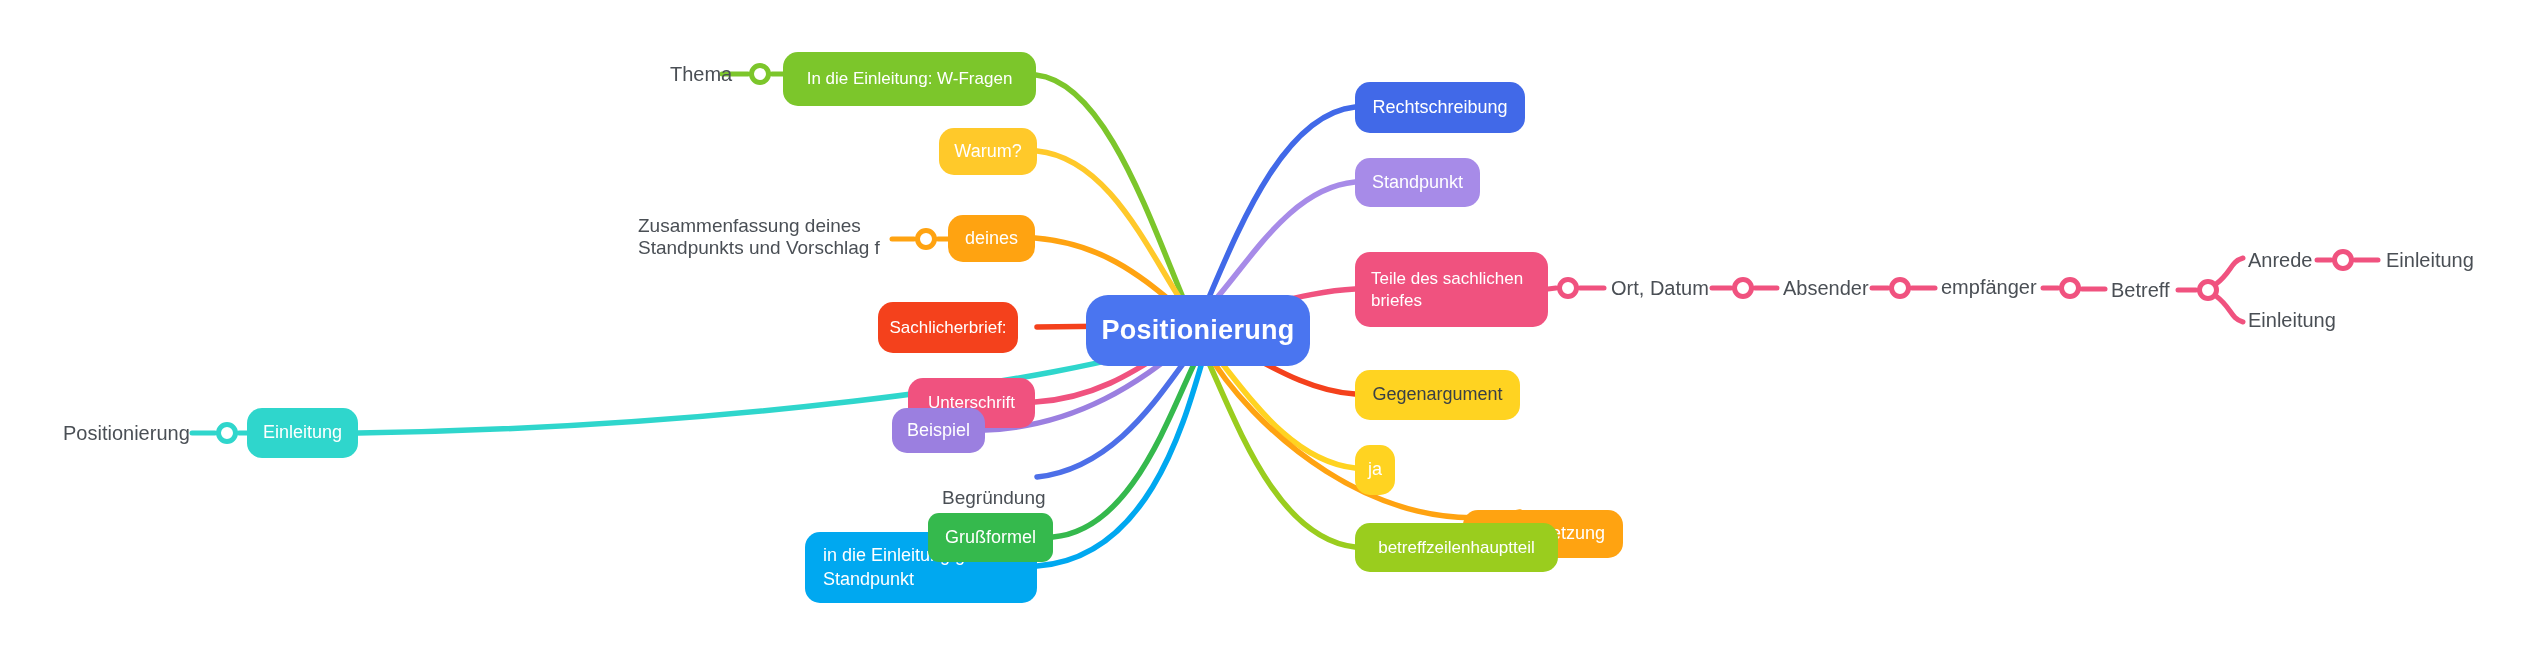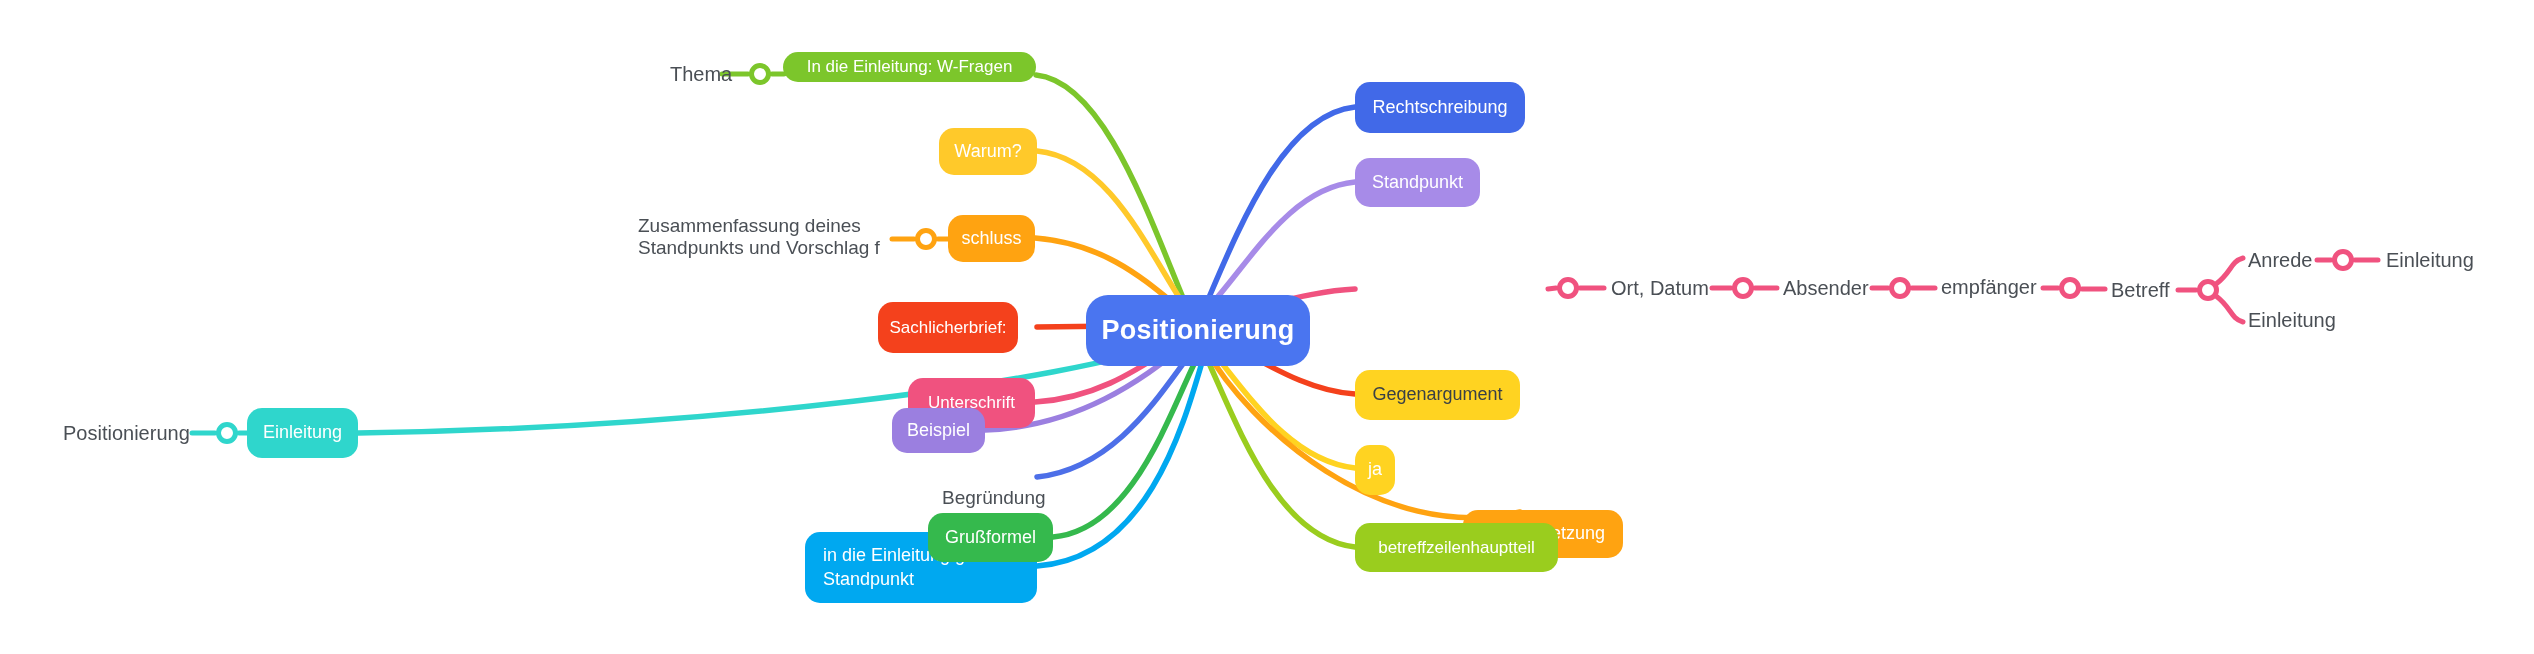--- a/index.html
+++ b/index.html
@@ -59,32 +59,34 @@
       <circle cx="926" cy="239" r="8.5" fill="#ffffff" stroke="#ffa311" stroke-width="5"></circle>
       <circle cx="227" cy="433" r="8.5" fill="#ffffff" stroke="#2fd6cc" stroke-width="5"></circle>
       <circle cx="1568" cy="288" r="8.5" fill="#ffffff" stroke="#f0527f" stroke-width="5"></circle>
       <circle cx="1743" cy="288" r="8.5" fill="#ffffff" stroke="#f0527f" stroke-width="5"></circle>
       <circle cx="1900" cy="288" r="8.5" fill="#ffffff" stroke="#f0527f" stroke-width="5"></circle>
       <circle cx="2070" cy="288" r="8.5" fill="#ffffff" stroke="#f0527f" stroke-width="5"></circle>
       <circle cx="2208" cy="290" r="8.5" fill="#ffffff" stroke="#f0527f" stroke-width="5"></circle>
       <circle cx="2343" cy="260" r="8.5" fill="#ffffff" stroke="#f0527f" stroke-width="5"></circle>
     </svg>
 <div class="mm-node mm-root" style="left: 1086px; top: 295px; width: 224px; height: 71px; background: rgb(74, 117, 240); color: rgb(255, 255, 255); font-size: 27px; z-index: 9;"><span>Positionierung</span></div>
-    <div class="mm-node" style="left: 783px; top: 52px; width: 253px; height: 30px; background: rgb(124, 198, 43); color: rgb(255, 255, 255); font-size: 17px; z-index: 3;"><span>In die Einleitung: W-Fragen</span></div>
+    <div class="mm-node" style="left: 783px; top: 52px; width: 253px; height: 54px; background: rgb(124, 198, 43); color: rgb(255, 255, 255); font-size: 17px; z-index: 3;"><span>In die Einleitung: W-Fragen</span></div>
     <div class="mm-node" style="left: 939px; top: 128px; width: 98px; height: 47px; background: rgb(255, 201, 42); color: rgb(255, 255, 255); font-size: 18px; z-index: 3;"><span>Warum?</span></div>
-    <div class="mm-node" style="left: 948px; top: 215px; width: 87px; height: 47px; background: rgb(255, 163, 17); color: rgb(255, 255, 255); font-size: 18px; z-index: 3;"><span>schluss</span></div>
+    <div class="mm-node" style="left: 948px; top: 215px; width: 87px; height: 47px; background: rgb(255, 163, 17); color: rgb(255, 255, 255); font-size: 18px; z-index: 3;"><span>deines</span></div>
     <div class="mm-node" style="left: 878px; top: 302px; width: 140px; height: 51px; background: rgb(244, 65, 28); color: rgb(255, 255, 255); font-size: 17px; z-index: 3;"><span>Sachlicherbrief:</span></div>
     <div class="mm-node" style="left: 247px; top: 408px; width: 111px; height: 50px; background: rgb(47, 214, 204); color: rgb(255, 255, 255); font-size: 18px; z-index: 3;"><span>Einleitung</span></div>
     <div class="mm-node" style="left: 908px; top: 378px; width: 127px; height: 50px; background: rgb(240, 82, 127); color: rgb(255, 255, 255); font-size: 17px; z-index: 3;"><span>Unterschrift</span></div>
     <div class="mm-node" style="left: 892px; top: 408px; width: 93px; height: 45px; background: rgb(155, 127, 224); color: rgb(255, 255, 255); font-size: 18px; z-index: 4;"><span>Beispiel</span></div>
-    <div class="mm-node" style="left: 928px; top: 513px; width: 125px; height: 49px; background: rgb(53, 185, 77); color: rgb(255, 255, 255); font-size: 18px; z-index: 5;"><span>Grußformel</span></div>
+    <div class="mm-node" style="left: 928px; top: 513px; width: 125px; height: 49px; background: rgb(53, 185, 77); color: rgb(255, 255, 255); font-size: 18px; z-index: 5; border-radius: 11px;"><span>Grußformel</span></div>
     <div class="mm-node left-align" style="left: 805px; top: 532px; width: 232px; height: 71px; background: rgb(0, 168, 240); color: rgb(255, 255, 255); font-size: 18px; z-index: 4; padding-left: 18px; padding-right: 18px;"><span>in die Einleitung g
 Standpunkt</span></div>
     <div class="mm-node" style="left: 1355px; top: 82px; width: 170px; height: 51px; background: rgb(65, 105, 232); color: rgb(255, 255, 255); font-size: 18px; z-index: 3;"><span>Rechtschreibung</span></div>
     <div class="mm-node" style="left: 1355px; top: 158px; width: 125px; height: 49px; background: rgb(167, 139, 232); color: rgb(255, 255, 255); font-size: 18px; z-index: 3;"><span>Standpunkt</span></div>
+    <div class="mm-node left-align" style="left: 1355px; top: 252px; width: 193px; height: 75px; background: rgb(240, 82, 127); color: rgb(255, 255, 255); font-size: 17px; z-index: 3; padding-left: 16px; padding-right: 16px;"><span>Teile des sachlichen
+briefes</span></div>
     <div class="mm-node" style="left: 1355px; top: 370px; width: 165px; height: 50px; background: rgb(255, 211, 33); color: rgb(58, 64, 70); font-size: 18px; z-index: 3;"><span>Gegenargument</span></div>
     <div class="mm-node" style="left: 1355px; top: 445px; width: 40px; height: 50px; background: rgb(255, 211, 33); color: rgb(255, 255, 255); font-size: 18px; z-index: 3;"><span>ja</span></div>
     <div class="mm-node right-align" style="left: 1463px; top: 510px; width: 160px; height: 48px; background: rgb(255, 163, 17); color: rgb(255, 255, 255); font-size: 18px; z-index: 3; padding-left: 18px; padding-right: 18px;"><span>etzung</span></div>
     <div class="mm-node" style="left: 1355px; top: 523px; width: 203px; height: 49px; background: rgb(154, 205, 30); color: rgb(255, 255, 255); font-size: 17px; z-index: 4;"><span>betreffzeilenhauptteil</span></div>
     <div class="mm-label" style="left: 650px; top: 63px; font-size: 20px; z-index: 2; margin-left: 20px;">Thema</div>
     <div class="mm-label" style="left: 638px; top: 215px; font-size: 19px; z-index: 2;">Zusammenfassung deines
 Standpunkts und Vorschlag f</div>
     <div class="mm-label" style="left: 63px; top: 422px; font-size: 20px; z-index: 2; text-align: right;">Positionierung</div>
     <div class="mm-label" style="left: 942px; top: 487px; font-size: 19px; z-index: 5;">Begründung</div>
     <div class="mm-label" style="left: 1611px; top: 277px; font-size: 20px; z-index: 2;">Ort, Datum</div>

